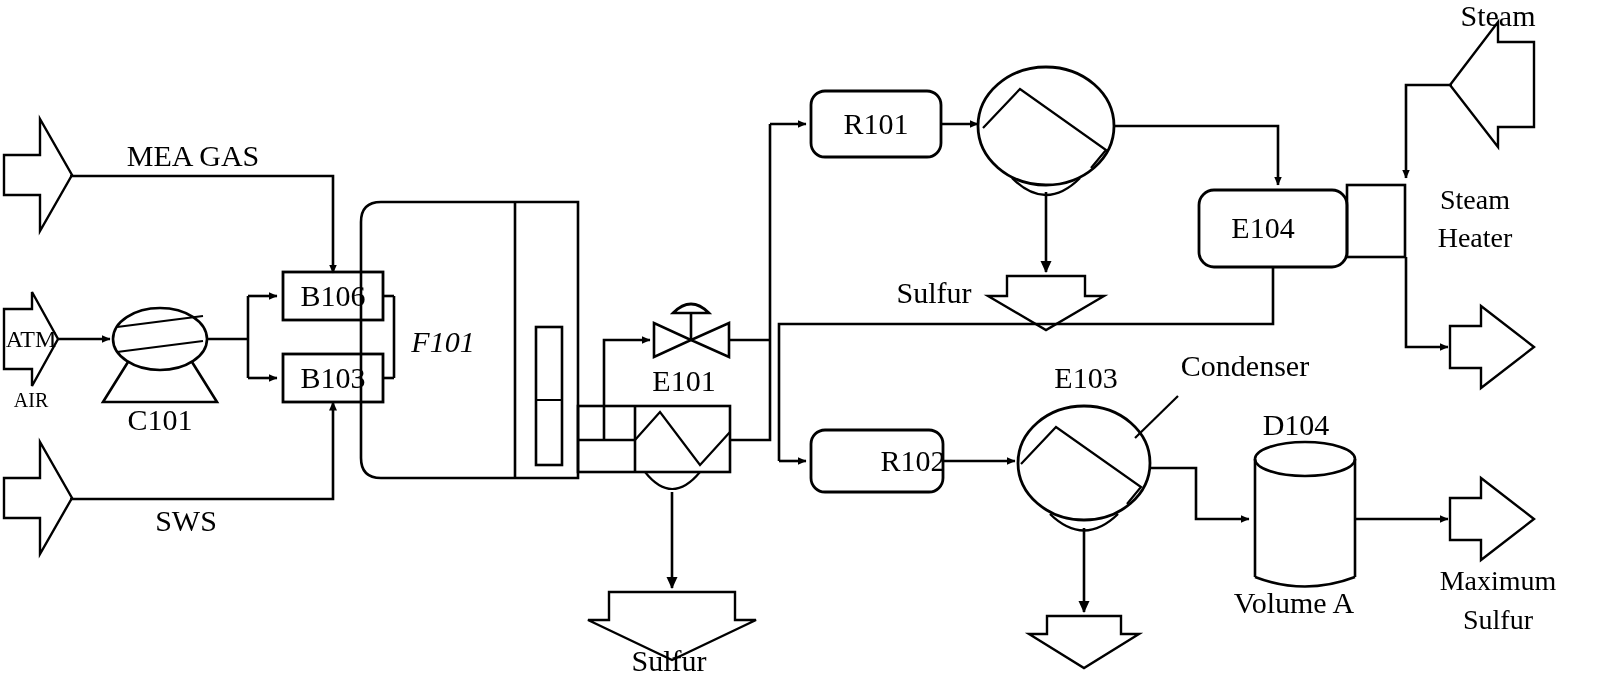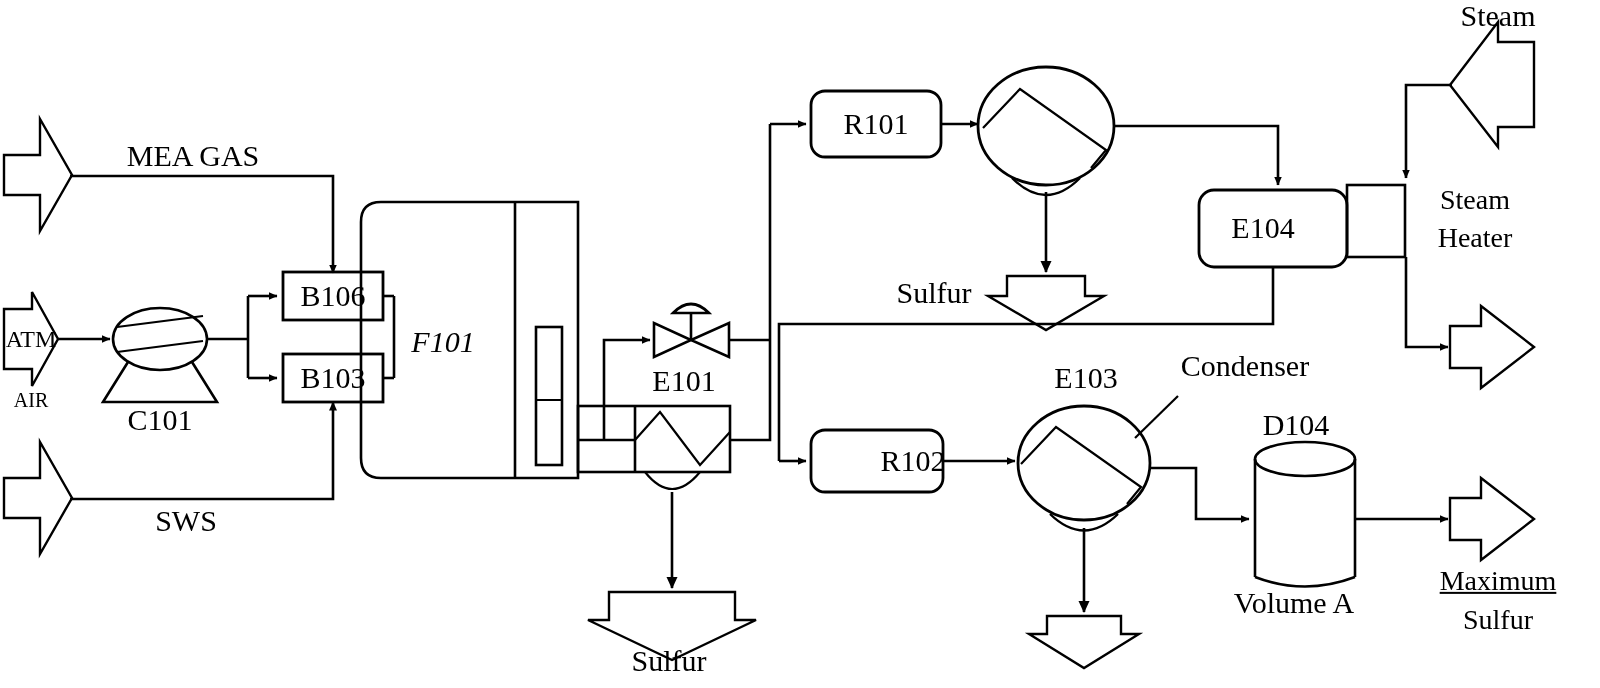--- a/index.html
+++ b/index.html
@@ -223,16 +223,16 @@
   <div class="lbl lbl-lg center" style="left:913px; top:461px;">R102</div>
 
   <div class="lbl lbl-lg center" style="left:1086px; top:378px;">E103</div>
 
   <div class="lbl lbl-lg center" style="left:1245px; top:366px;">Condenser</div>
 
   <div class="lbl lbl-lg center" style="left:1296px; top:425px;">D104</div>
 
   <div class="lbl lbl-lg center" style="left:1294px; top:603px;">Volume A</div>
 
-  <div class="lbl lbl-md center" style="left:1498px; top:581px;text-decoration:underline;">Maximum</div>
+  <div class="lbl lbl-md center" style="left:1498px; top:581px;">Maximum</div>
   <div class="lbl lbl-md center" style="left:1498px; top:620px;">Sulfur</div>
 
 </div>
 
 </body></html>

